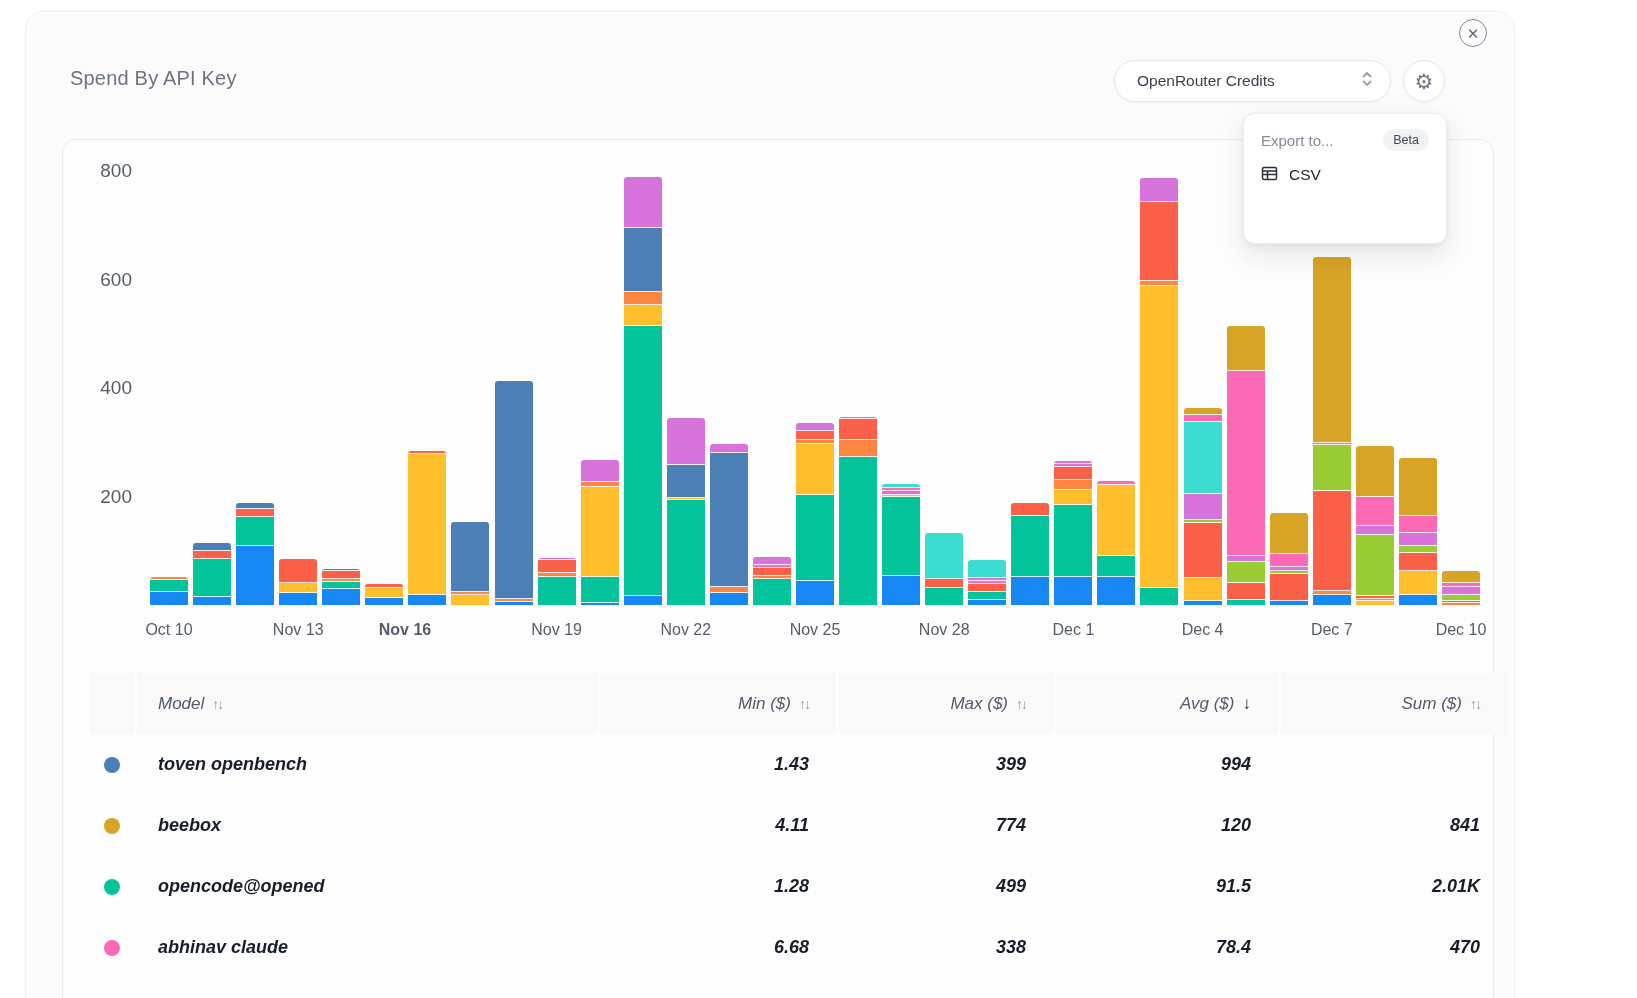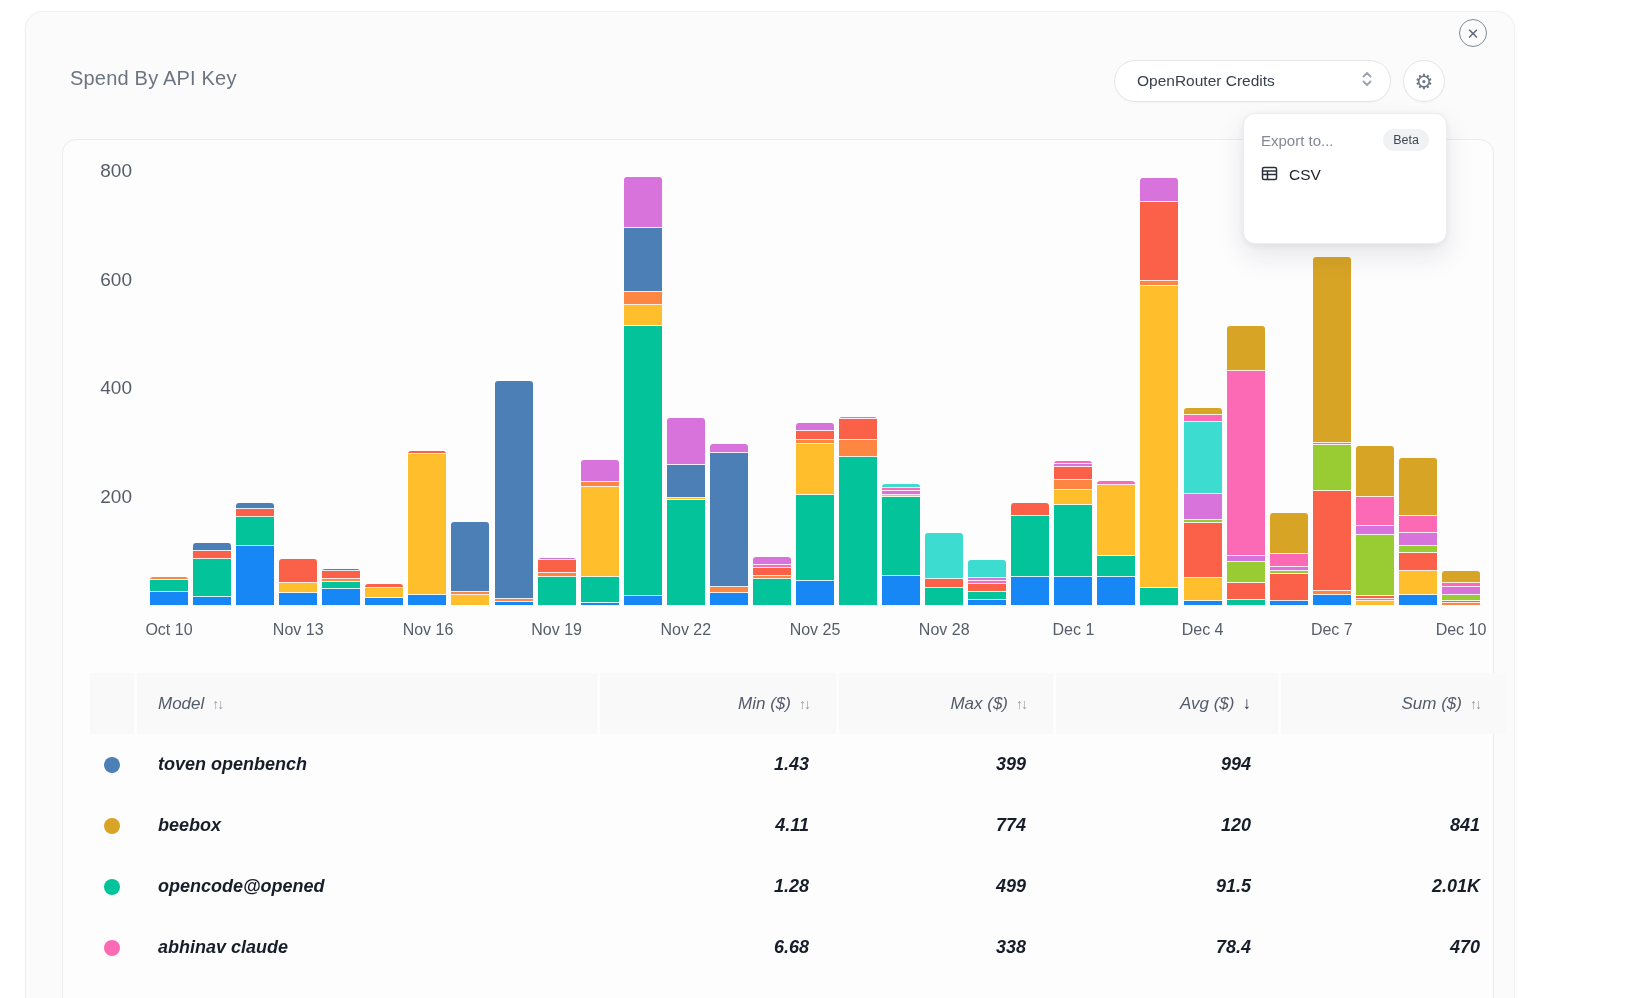--- a/index.html
+++ b/index.html
@@ -320,21 +320,21 @@
       <div class="seg" style="height: 6px; background: rgb(153, 204, 51);"></div>
       <div class="seg" style="height: 8px; background: rgb(216, 115, 220);"></div>
       <div class="seg" style="height: 4px; background: rgb(252, 105, 181);"></div>
       <div class="seg" style="height: 12px; background: rgb(216, 164, 38);"></div>
     </div>
   </div>
 
 <div>
     <div class="x-label" style="left: 121px;">Oct 10</div>
     <div class="x-label" style="left: 250.2px;">Nov 13</div>
-    <div class="x-label" style="left: 380px;">Nov 16</div>
+    <div class="x-label" style="left: 357px; font-weight: bold;">Nov 16</div>
     <div class="x-label" style="left: 508.6px;">Nov 19</div>
     <div class="x-label" style="left: 637.8px;">Nov 22</div>
     <div class="x-label" style="left: 767px;">Nov 25</div>
     <div class="x-label" style="left: 896.2px;">Nov 28</div>
     <div class="x-label" style="left: 1025.4px;">Dec 1</div>
     <div class="x-label" style="left: 1154.6px;">Dec 4</div>
     <div class="x-label" style="left: 1283.8px;">Dec 7</div>
     <div class="x-label" style="left: 1413px;">Dec 10</div>
   </div>
 

